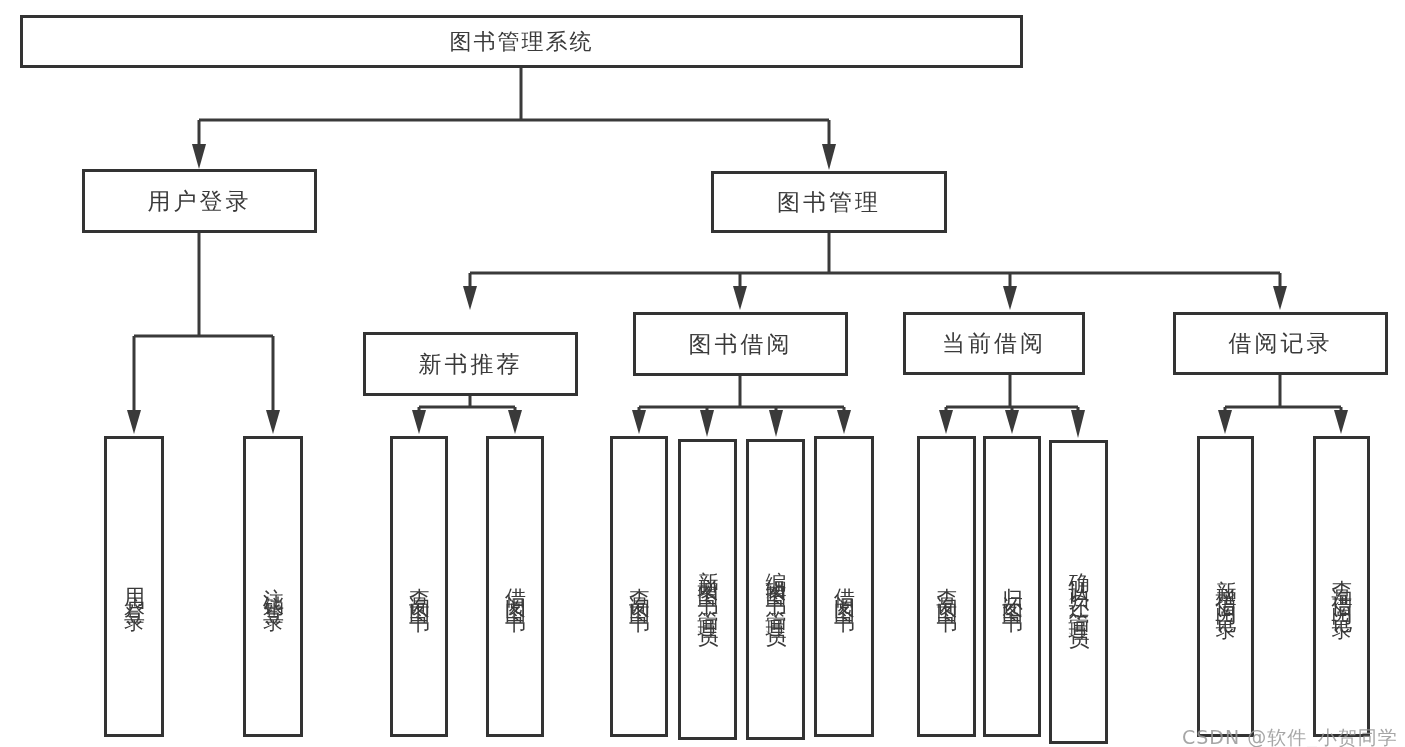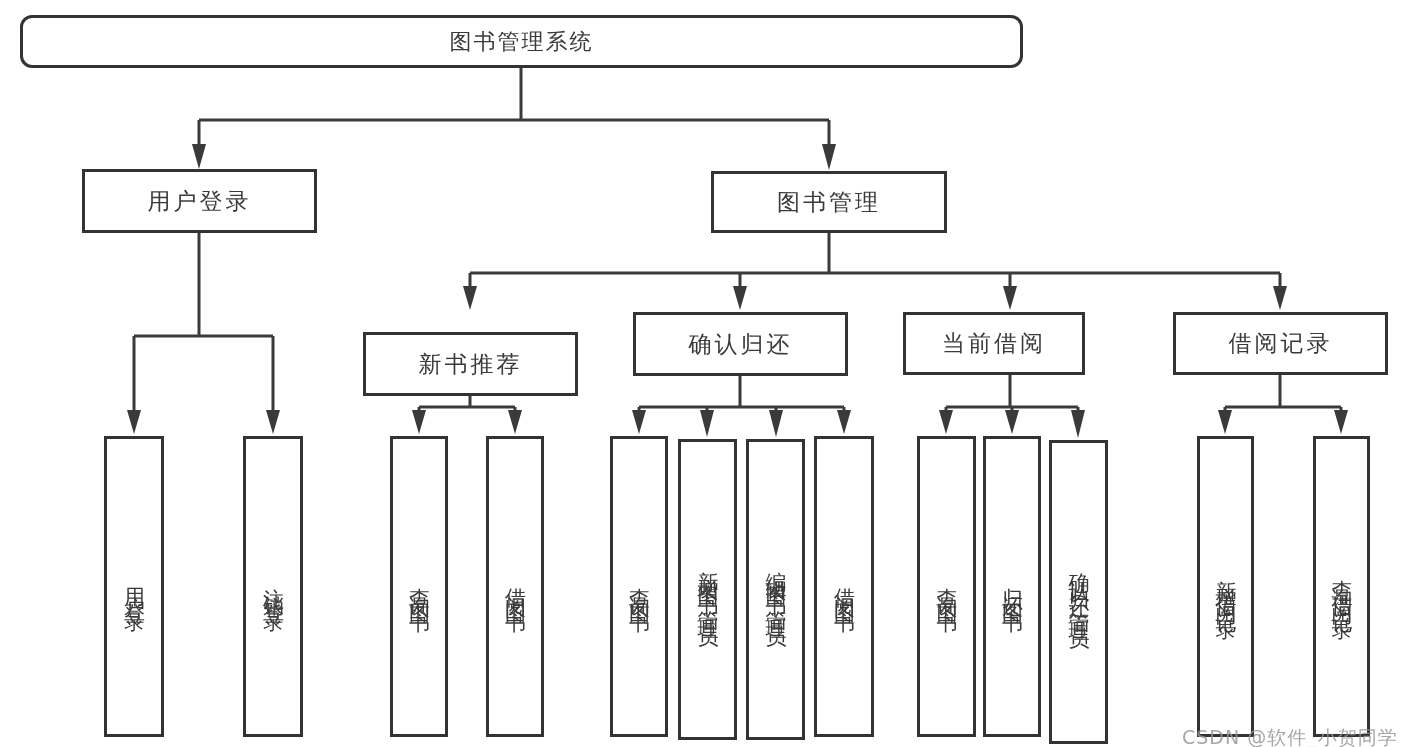--- a/index.html
+++ b/index.html
@@ -121,36 +121,36 @@
       <polygon points="1071,410 1085,410 1078,438"></polygon>
     </g>
 
     <g>
       <path d="M1280 375 V407 M1225 407 H1341 M1225 407 V412 M1341 407 V412"></path>
       <polygon points="1218,410 1232,410 1225,434"></polygon>
       <polygon points="1334,410 1348,410 1341,434"></polygon>
     </g>
   </svg>
 
-  <div class="node" style="left:20px; top:15px; width:1003px; height:53px;border-radius:12px;">
+  <div class="node" style="left:20px; top:15px; width:1003px; height:53px;">
     <span class="title-label">图书管理系统</span>
   </div>
 
   <div class="node" style="left:82px; top:169px; width:235px; height:64px;">
     <span class="h-label">用户登录</span>
   </div>
   <div class="node" style="left:711px; top:171px; width:236px; height:62px;">
     <span class="h-label">图书管理</span>
   </div>
 
   <div class="node" style="left:363px; top:312px; width:215px; height:64px;margin-top:20px;">
     <span class="h-label">新书推荐</span>
   </div>
   <div class="node" style="left:633px; top:312px; width:215px; height:64px;">
-    <span class="h-label">确认归还</span>
+    <span class="h-label">图书借阅</span>
   </div>
   <div class="node" style="left:903px; top:312px; width:182px; height:63px;">
     <span class="h-label">当前借阅</span>
   </div>
   <div class="node" style="left:1173px; top:312px; width:215px; height:63px;">
     <span class="h-label">借阅记录</span>
   </div>
 
   <div class="node" style="left:104px; top:436px; width:60px; height:301px;">
     <span class="v-label">用户登录</span>

